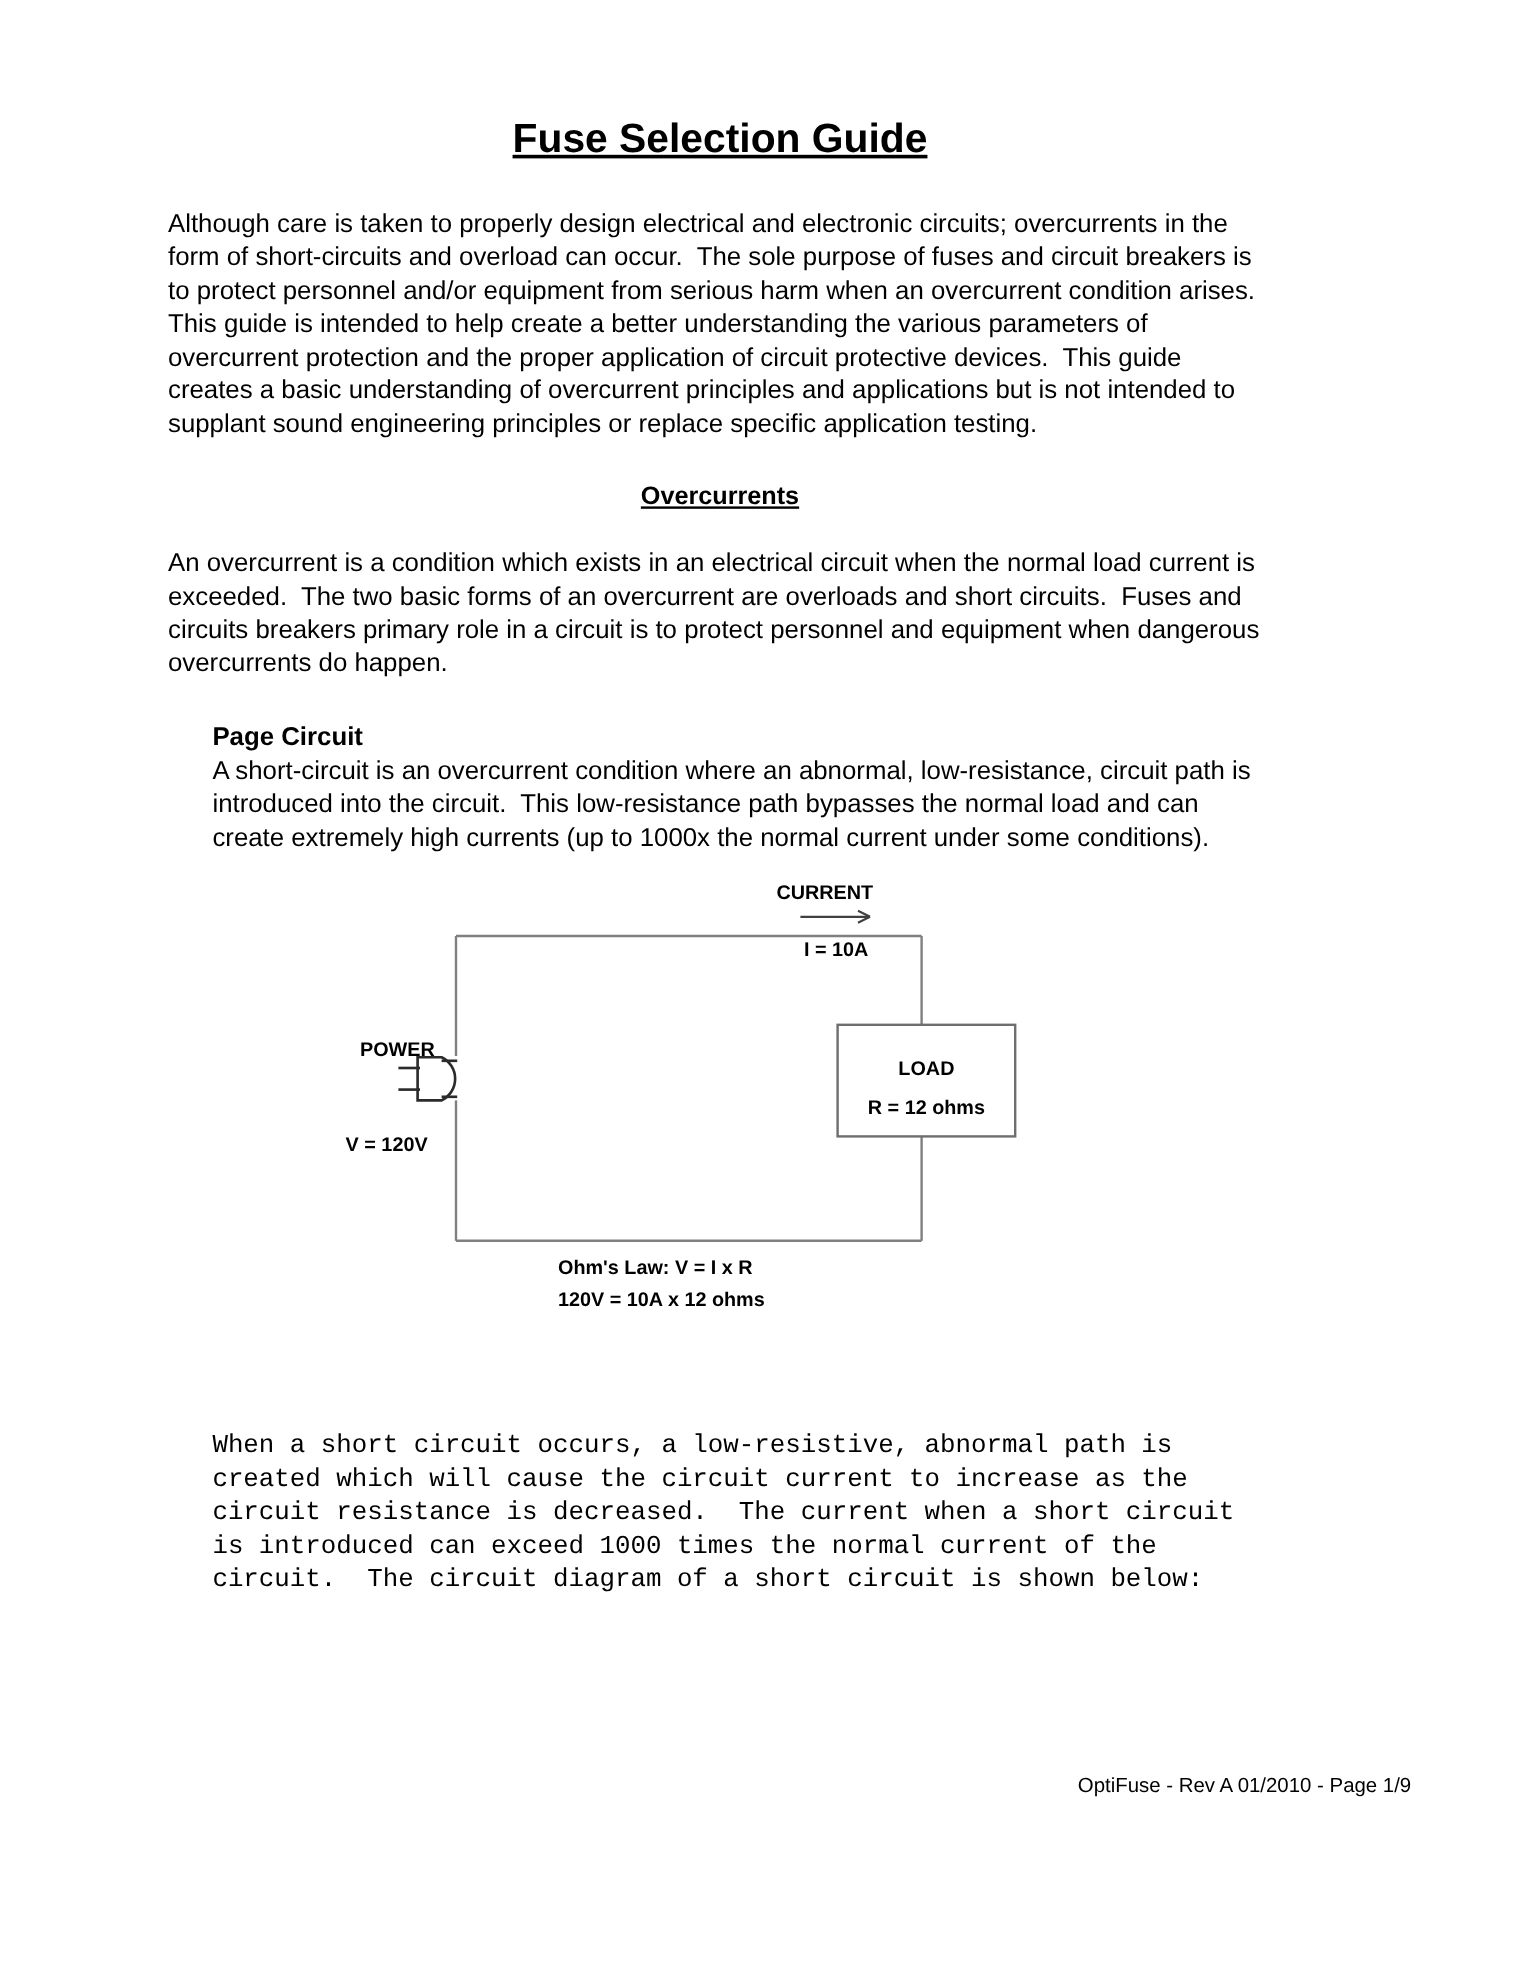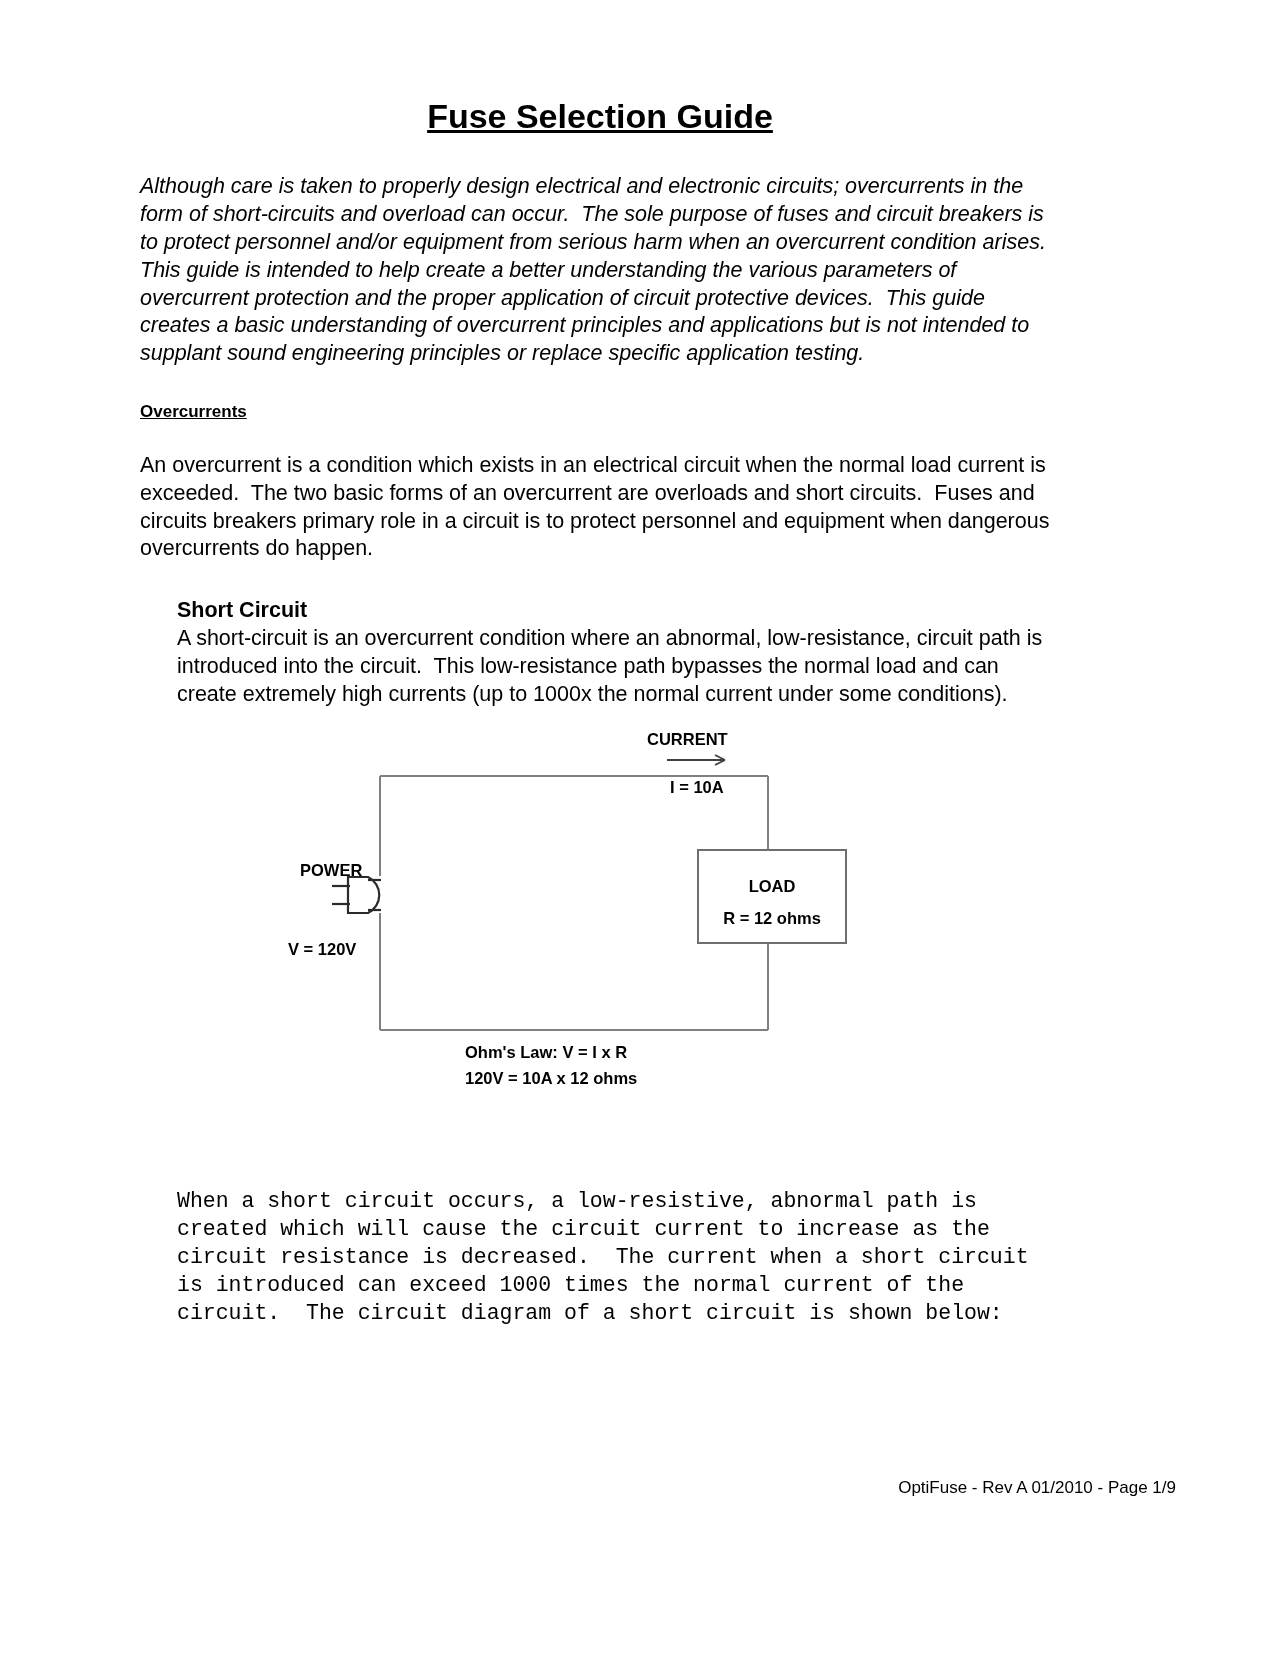--- a/index.html
+++ b/index.html
@@ -43,28 +43,28 @@
 
   
   .para {
     font-size: 21.5px;
     line-height: 27.8px;
     margin: 0;
     white-space: pre-wrap;
   }
   .para-main {
     margin-top: 38px;
-    font-style: italic;
   }
   .section-heading {
-    font-size: 17px;
+    font-size: 21px;
     font-weight: bold;
     text-decoration: underline;
     margin: 0;
     padding-top: 34px;
+    text-align: center;
   }
   .para-after-heading {
     margin-top: 30px;
   }
 
   
   .indent-block {
     margin-left: 37px;
     margin-top: 34px;
   }
@@ -130,21 +130,21 @@
     <h1 class="doc-title">Fuse Selection Guide</h1>
 
     <p class="para para-main">Although care is taken to properly design electrical and electronic circuits; overcurrents in the form of short-circuits and overload can occur.  The sole purpose of fuses and circuit breakers is to protect personnel and/or equipment from serious harm when an overcurrent condition arises.  This guide is intended to help create a better understanding the various parameters of overcurrent protection and the proper application of circuit protective devices.  This guide creates a basic understanding of overcurrent principles and applications but is not intended to supplant sound engineering principles or replace specific application testing.</p>
 
     <h2 class="section-heading">Overcurrents</h2>
 
     <p class="para para-after-heading">An overcurrent is a condition which exists in an electrical circuit when the normal load current is exceeded.  The two basic forms of an overcurrent are overloads and short circuits.  Fuses and circuits breakers primary role in a circuit is to protect personnel and equipment when dangerous overcurrents do happen.</p>
 
     <div class="indent-block">
 
-      <h3 class="sub-heading">Short Circuit</h3>
+      <h3 class="sub-heading">Page Circuit</h3>
 
       <p class="indent-para">A short-circuit is an overcurrent condition where an abnormal, low-resistance, circuit path is introduced into the circuit.  This low-resistance path bypasses the normal load and can create extremely high currents (up to 1000x the normal current under some conditions).</p>
 
     </div>
 
     <div class="diagram-wrap">
       <svg class="diagram-svg" width="920" height="390" viewBox="0 0 920 390">
 
         <g>
 

